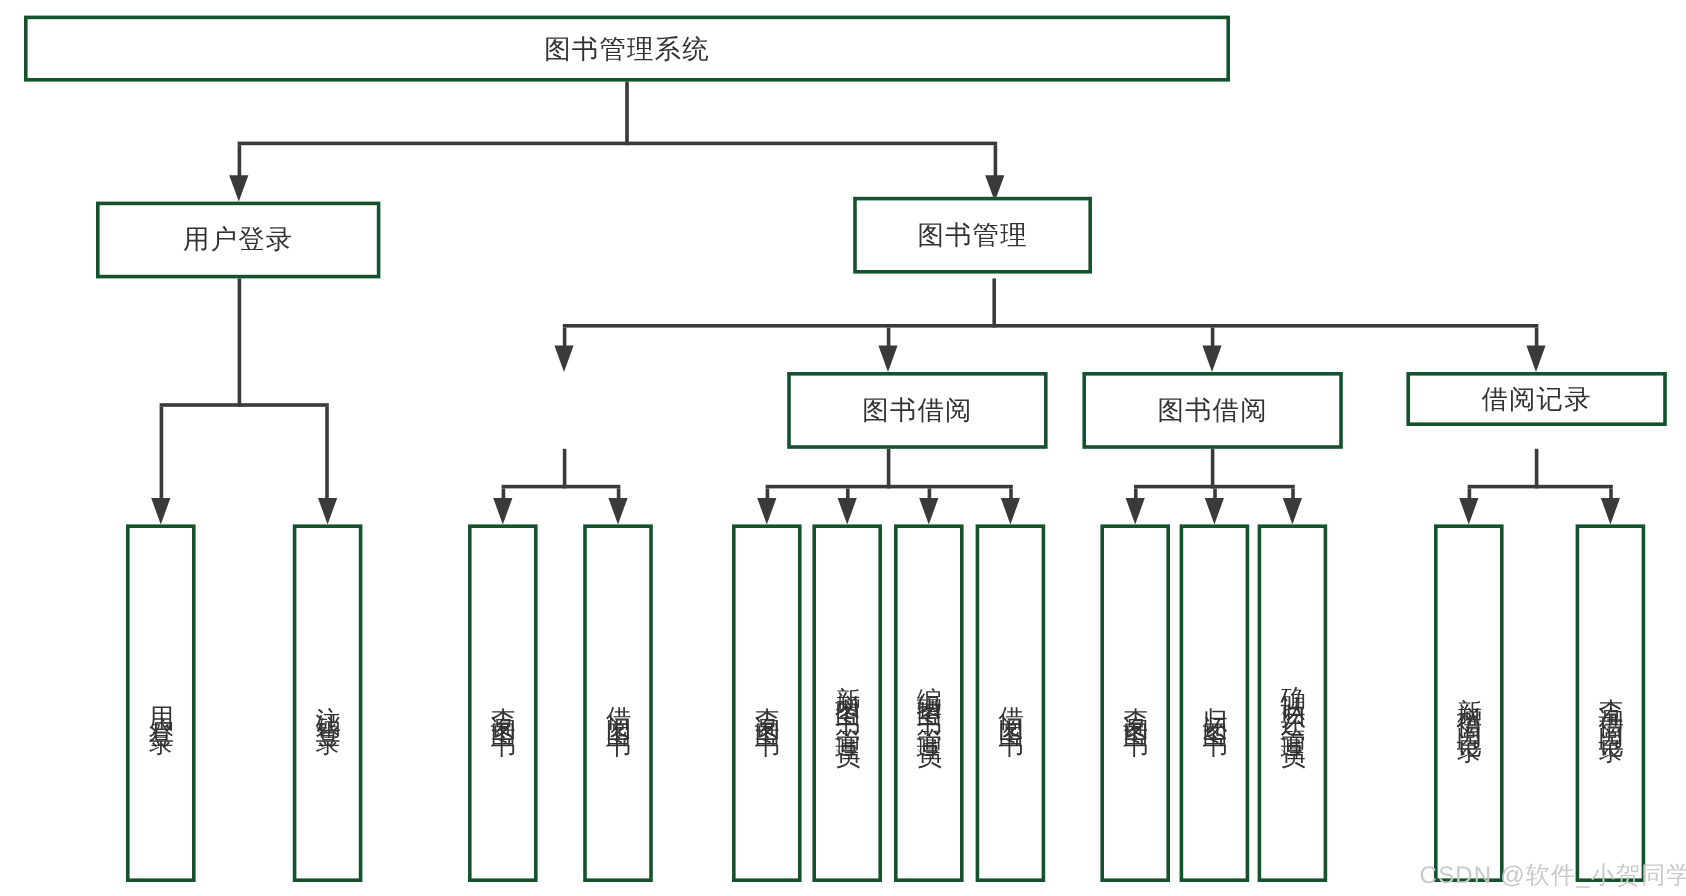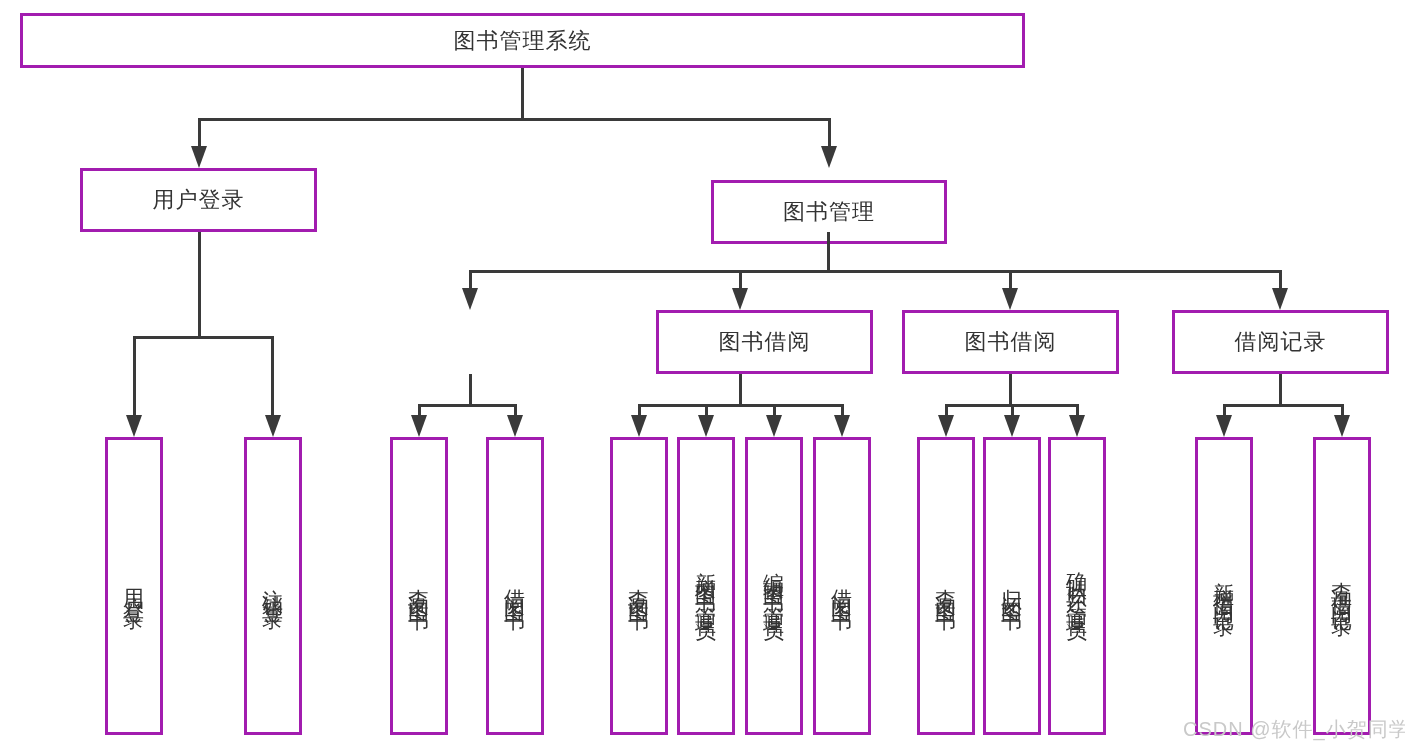--- a/index.html
+++ b/index.html
@@ -7,21 +7,21 @@
     position: relative;
     width: 1405px;
     height: 747px;
     background: #ffffff;
     font-family: "Liberation Sans", sans-serif;
     overflow: hidden;
   }
   .box {
     position: absolute;
     box-sizing: border-box;
-    border: 3px solid #a21caf;
+    border: 3px solid #14532d;
     background: #ffffff;
     display: flex;
     align-items: center;
     justify-content: center;
     color: #333333;
     font-size: 22px;
     letter-spacing: 1px;
     white-space: nowrap;
   }
   .leaf {
@@ -57,21 +57,21 @@
   <div class="box" style="left:20px;top:13px;width:1005px;height:55px">图书管理系统</div>
 
   <div class="vl" style="left:521px;top:68px;height:53px"></div>
   <div class="hl" style="left:198px;top:118px;width:633px"></div>
   <div class="vl" style="left:198px;top:121px;height:27px"></div>
   <div class="ah" style="left:191px;top:146px"></div>
   <div class="vl" style="left:828px;top:121px;height:27px"></div>
   <div class="ah" style="left:821px;top:146px"></div>
 
   <div class="box" style="left:80px;top:168px;width:237px;height:64px">用户登录</div>
-  <div class="box" style="left:711px;top:180px;width:236px;height:64px">图书管理</div>
+  <div class="box" style="left:711px;top:164px;width:199px;height:64px">图书管理</div>
 
   <div class="vl" style="left:198px;top:232px;height:107px"></div>
   <div class="hl" style="left:133px;top:336px;width:141px"></div>
   <div class="vl" style="left:133px;top:339px;height:78px"></div>
   <div class="ah" style="left:126px;top:415px"></div>
   <div class="vl" style="left:271px;top:339px;height:78px"></div>
   <div class="ah" style="left:265px;top:415px"></div>
 
   <div class="vl" style="left:827px;top:232px;height:41px"></div>
   <div class="hl" style="left:469px;top:270px;width:813px"></div>
@@ -79,21 +79,21 @@
   <div class="ah" style="left:462px;top:288px"></div>
   <div class="vl" style="left:739px;top:273px;height:17px"></div>
   <div class="ah" style="left:732px;top:288px"></div>
   <div class="vl" style="left:1009px;top:273px;height:17px"></div>
   <div class="ah" style="left:1002px;top:288px"></div>
   <div class="vl" style="left:1279px;top:273px;height:17px"></div>
   <div class="ah" style="left:1272px;top:288px"></div>
 
   <div class="box" style="left:656px;top:310px;width:217px;height:64px">图书借阅</div>
   <div class="box" style="left:902px;top:310px;width:217px;height:64px">图书借阅</div>
-  <div class="box" style="left:1172px;top:310px;width:217px;height:64px">借阅记录</div>
+  <div class="box" style="left:1172px;top:310px;width:217px;height:45px">借阅记录</div>
 
   <div class="vl" style="left:469px;top:374px;height:33px"></div>
   <div class="hl" style="left:418px;top:404px;width:99px"></div>
   <div class="vl" style="left:418px;top:407px;height:10px"></div>
   <div class="ah" style="left:411px;top:415px"></div>
   <div class="vl" style="left:514px;top:407px;height:10px"></div>
   <div class="ah" style="left:507px;top:415px"></div>
 
   <div class="vl" style="left:739px;top:374px;height:33px"></div>
   <div class="hl" style="left:638px;top:404px;width:206px"></div>

